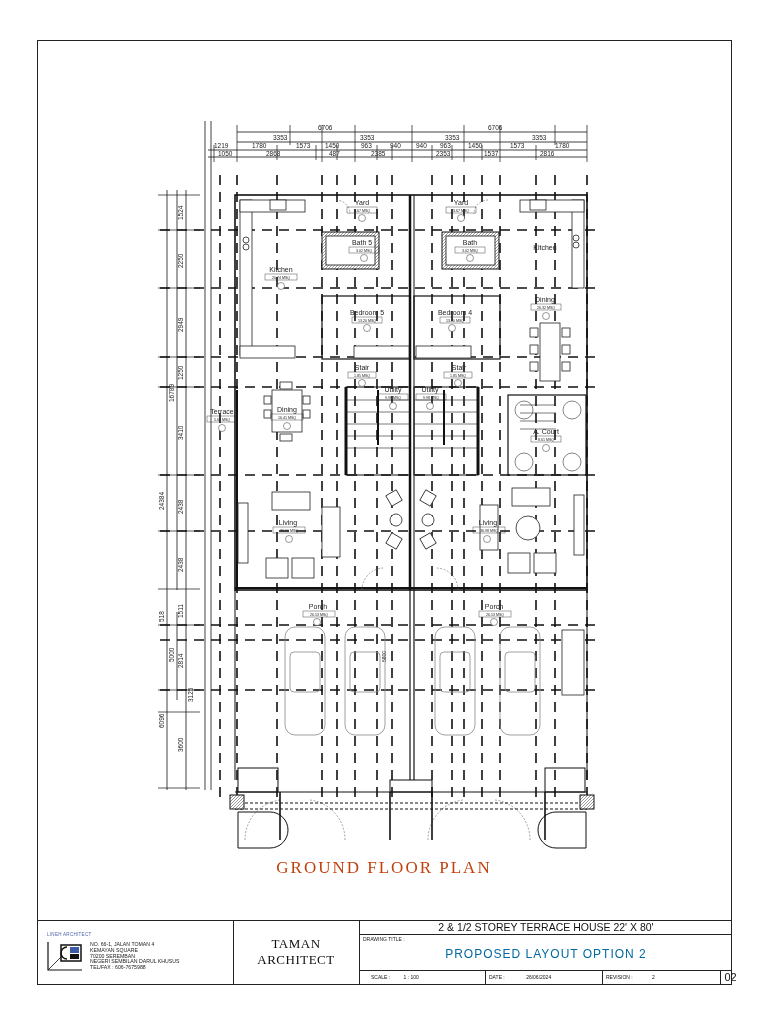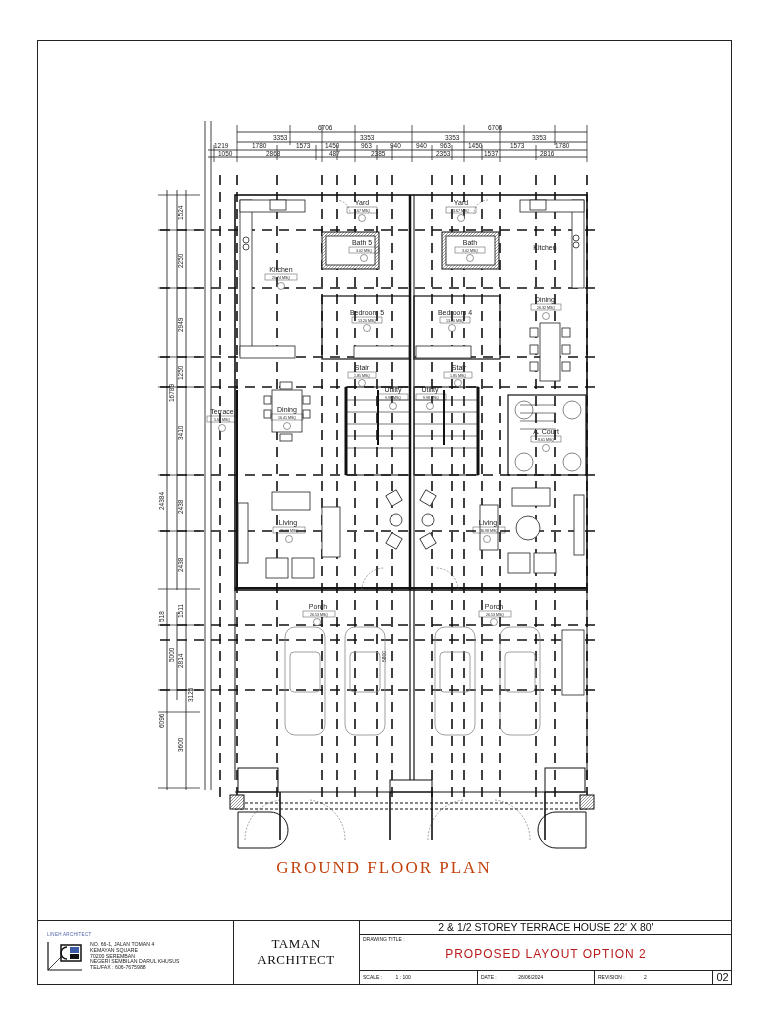--- a/index.html
+++ b/index.html
@@ -7,21 +7,21 @@
   .sheet{position:absolute;left:37px;top:40px;width:695px;height:945px;border:1px solid #222;box-sizing:border-box;}
   svg.plan{position:absolute;left:0;top:0;}
   .plan text{font-family:"Liberation Sans",sans-serif;}
   .title-main{position:absolute;left:0;width:768px;top:858px;text-align:center;font-family:"Liberation Serif",serif;font-size:17px;letter-spacing:2px;color:#c2410c;}
   .tb{position:absolute;left:37px;top:920px;width:695px;height:65px;border-top:1px solid #222;box-sizing:border-box;}
   .tb-firm{position:absolute;left:0;top:0;width:196px;height:64px;border-right:1px solid #222;}
   .tb-proj{position:absolute;left:196px;top:0;width:127px;height:64px;border-right:1px solid #222;text-align:center;font-family:"Liberation Serif",serif;font-size:13px;line-height:16px;padding-top:15px;box-sizing:border-box;letter-spacing:0.5px;}
   .tb-right{position:absolute;left:323px;top:0;width:372px;height:64px;}
   .tb-row1{position:absolute;left:0;top:0;width:372px;height:13px;border-bottom:1px solid #222;text-align:center;font-size:10.5px;line-height:13px;}
   .tb-row2{position:absolute;left:0;top:13px;width:372px;height:36px;border-bottom:1px solid #222;}
-  .tb-row3{position:absolute;left:0;top:49px;width:372px;height:23px;font-size:5px;}
+  .tb-row3{position:absolute;left:8px;top:49px;width:372px;height:23px;font-size:5px;}
   .small{font-size:5px;color:#222;}
   .cell{position:absolute;top:0;height:15px;line-height:15px;border-right:1px solid #222;box-sizing:border-box;padding-left:3px;}
   .firm-label{position:absolute;left:10px;top:11px;font-size:4.5px;color:#4a5fa8;letter-spacing:0.3px;}
   .firm-addr{position:absolute;left:53px;top:21px;font-size:5.2px;line-height:5.8px;color:#222;}
   .logo{position:absolute;left:10px;top:20px;width:36px;height:30px;}
 </style>
 </head>
 <body>
 
 <div class="sheet"></div>
@@ -421,21 +421,21 @@
     </div>
   </div>
   <div class="tb-proj">
     <div>TAMAN</div>
     <div>ARCHITECT</div>
   </div>
   <div class="tb-right">
     <div class="tb-row1">2 &amp; 1/2 STOREY TERRACE HOUSE 22' X 80'</div>
     <div class="tb-row2">
       <div class="small" style="position:absolute;left:3px;top:2px;">DRAWING TITLE :</div>
-      <div style="position:absolute;left:0;width:372px;top:13px;text-align:center;font-size:12px;letter-spacing:1px;color:#b91c1c;">PROPOSED LAYOUT OPTION 2</div>
+      <div style="position:absolute;left:0;width:372px;top:13px;text-align:center;font-size:12px;letter-spacing:1px;color:#0369a1;">PROPOSED LAYOUT OPTION 2</div>
     </div>
     <div class="tb-row3">
       <div class="cell" style="left:0;width:118px;">
         <span>SCALE :</span>
         <span style="margin-left:12px;">1 : 100</span>
       </div>
       <div class="cell" style="left:118px;width:117px;">
         <span>DATE :</span>
         <span style="margin-left:20px;">26/06/2024</span>
       </div>

